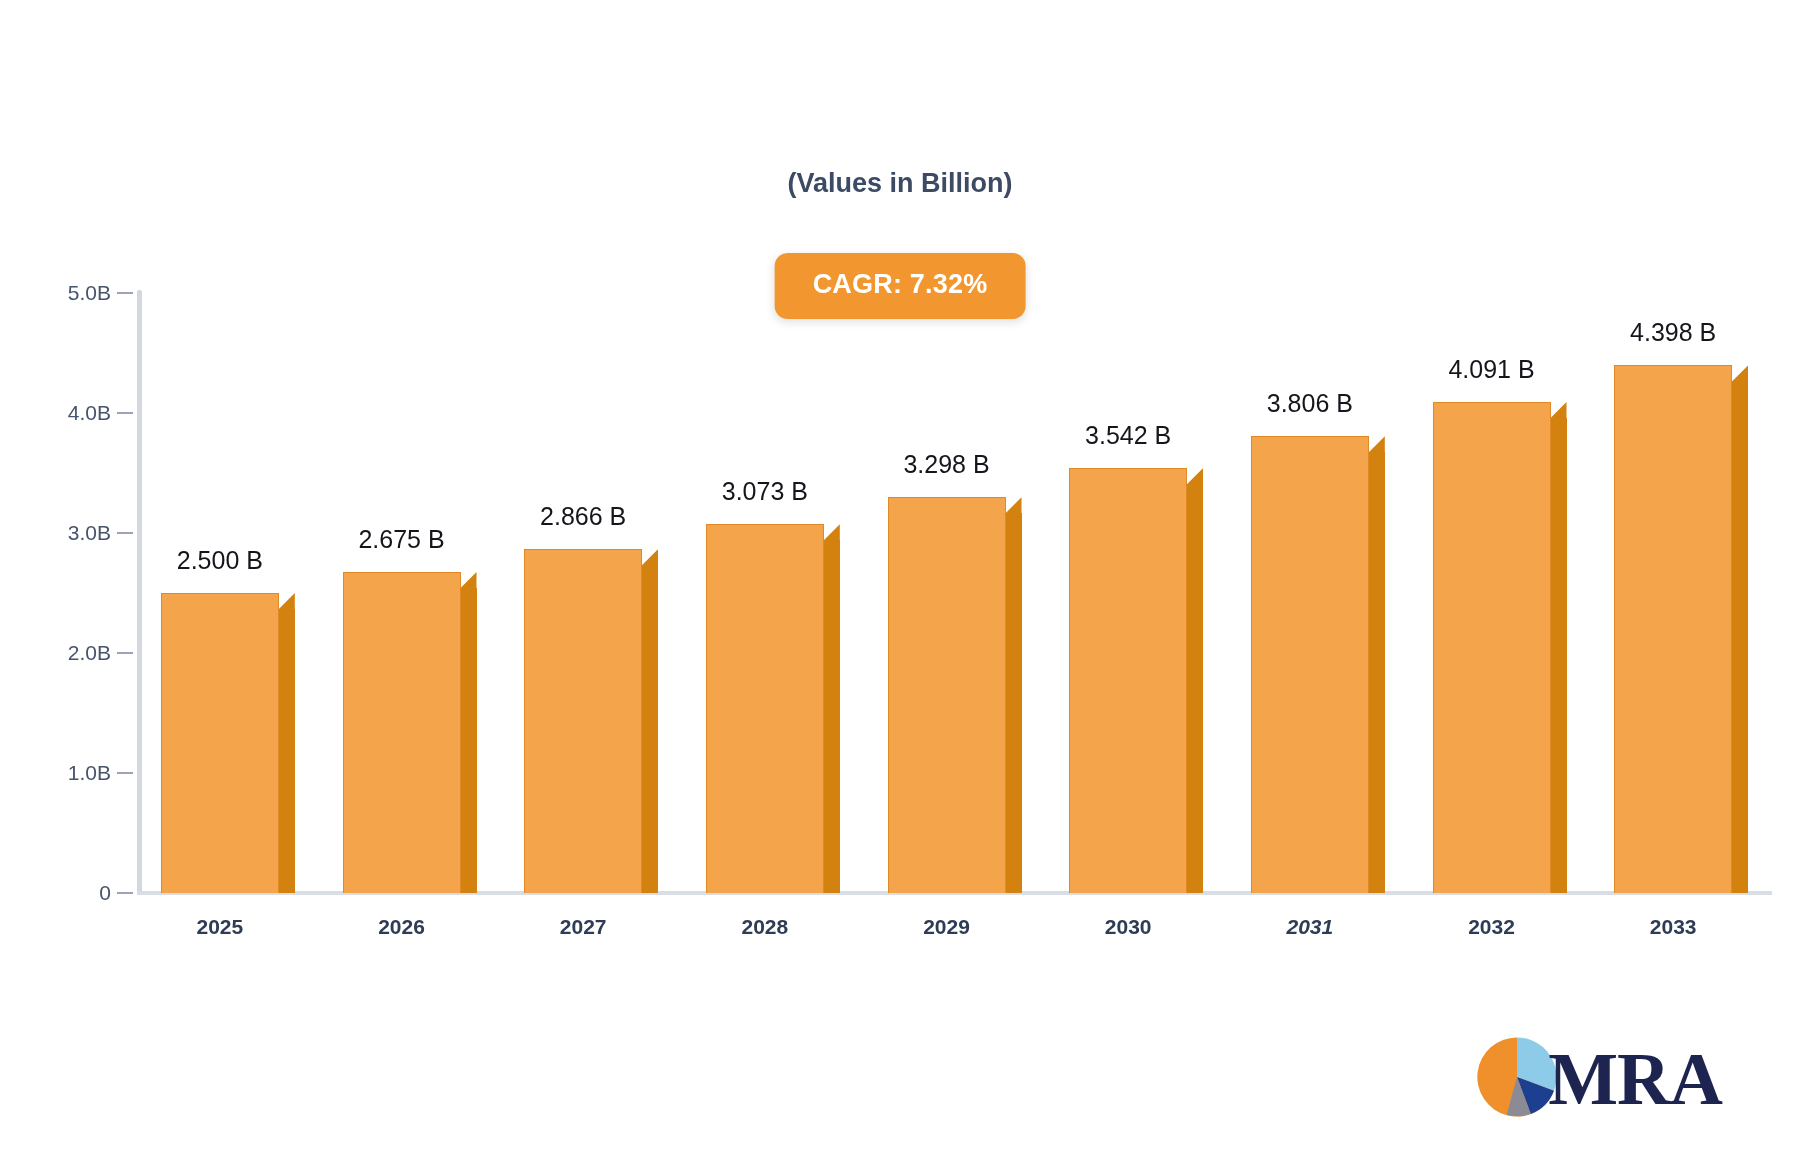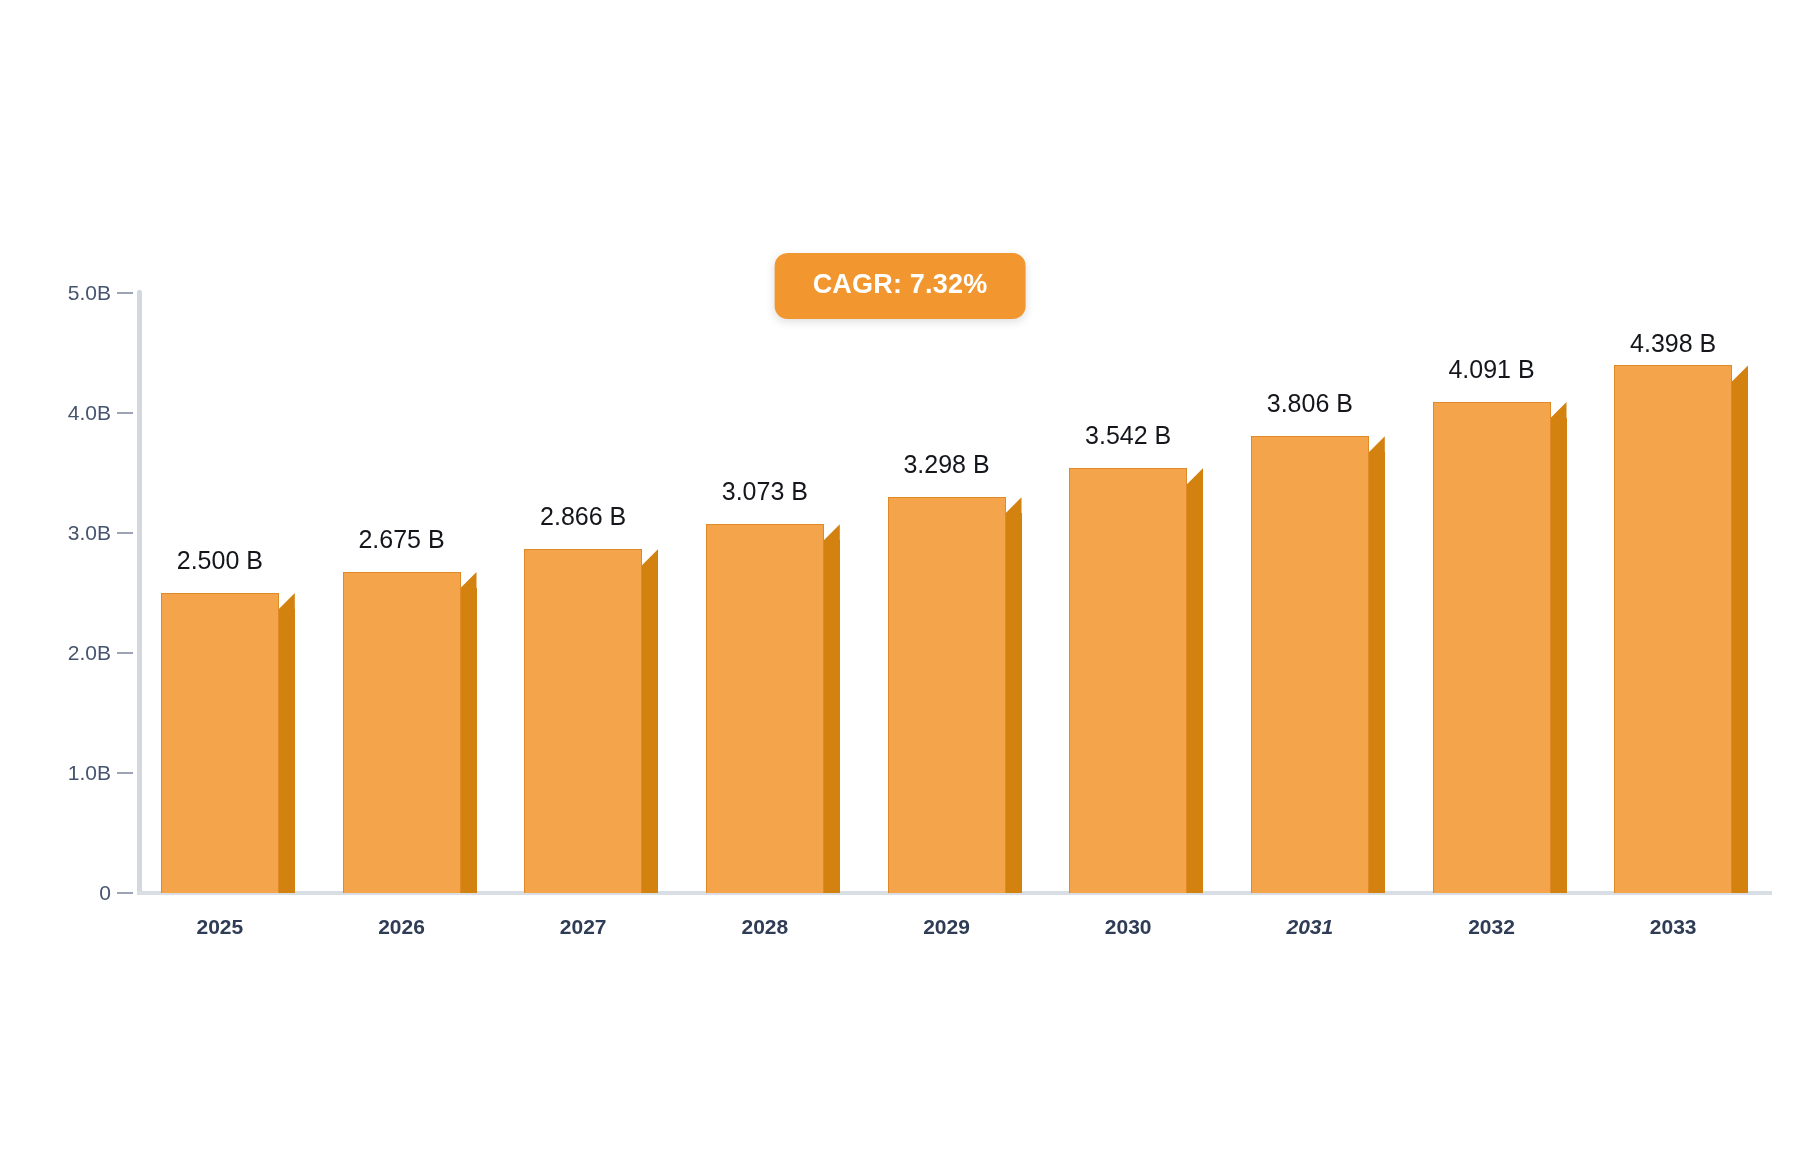--- a/index.html
+++ b/index.html
@@ -168,20 +168,21 @@
     letter-spacing: -1px;
     line-height: 1;
     margin-left: -14px;
   }
 </style>
 </head>
 <body>
 
 <div class="page">
 
+  <div class="subtitle">(Values in Billion)</div>
 
   <div class="cagr-badge">CAGR: 7.32%</div>
 
   <div class="plot">
     <div class="y-axis-line"></div>
     <div class="x-axis-line"></div>
     <div id="yticks">
         <div class="ytick" style="top: 293px;"><span class="lbl">5.0B</span><span class="dash"></span></div>
         <div class="ytick" style="top: 413px;"><span class="lbl">4.0B</span><span class="dash"></span></div>
         <div class="ytick" style="top: 533px;"><span class="lbl">3.0B</span><span class="dash"></span></div>
@@ -226,30 +227,42 @@
         <div class="bar-label" style="left: 1172.83px; top: 389.28px;">3.806 B</div>
         <div class="bar-group"></div>
         <div class="bar-body" style="left: 1295.5px; width: 118px; height: 490.92px; background: rgb(244, 164, 75); border-color: rgb(224, 138, 39);"></div>
         <div class="bar-side" style="left: 1413.5px; width: 16px; height: 474.92px; background: rgb(212, 130, 15);"></div>
         <div class="bar-top" style="left: 1413.5px; top: 402.08px; width: 16px; height: 16px; background: rgb(212, 130, 15); clip-path: polygon(0px 100%, 100% 0px, 100% 100%);"></div>
         <div class="bar-label" style="left: 1354.5px; top: 355.08px;">4.091 B</div>
         <div class="bar-group"></div>
         <div class="bar-body" style="left: 1477.17px; width: 118px; height: 527.76px; background: rgb(244, 164, 75); border-color: rgb(224, 138, 39);"></div>
         <div class="bar-side" style="left: 1595.17px; width: 16px; height: 511.76px; background: rgb(212, 130, 15);"></div>
         <div class="bar-top" style="left: 1595.17px; top: 365.24px; width: 16px; height: 16px; background: rgb(212, 130, 15); clip-path: polygon(0px 100%, 100% 0px, 100% 100%);"></div>
-        <div class="bar-label" style="left: 1536.17px; top: 318.24px; margin-top: 11px;">4.398 B</div>
+        <div class="bar-label" style="left: 1536.17px; top: 318.24px;">4.398 B</div>
         <div class="bar-group"></div>
       </div>
     <div id="xticks">
         <div class="x-label" style="left: 219.833px; text-align: right;">2025</div>
         <div class="x-label" style="left: 401.5px;">2026</div>
         <div class="x-label" style="left: 583.167px;">2027</div>
         <div class="x-label" style="left: 764.833px;">2028</div>
         <div class="x-label" style="left: 946.5px;">2029</div>
         <div class="x-label" style="left: 1128.17px;">2030</div>
         <div class="x-label" style="left: 1309.83px; font-style: italic;">2031</div>
         <div class="x-label" style="left: 1491.5px;">2032</div>
         <div class="x-label" style="left: 1673.17px;">2033</div>
       </div>
   </div>
 
+  <div class="logo">
+    <span>
+      <svg width="86" height="86" viewBox="0 0 100 100">
+        <path d="M50 50 L50 4 A46 46 0 1 0 93 66 Z" fill="#f0902c"></path>
+        <path d="M50 50 L93 66 A46 46 0 0 0 50 4 Z" fill="#8ecbe8"></path>
+        <path d="M50 50 L93 66 A46 46 0 0 1 66 93 Z" fill="#1d3f8f"></path>
+        <path d="M50 50 L66 93 A46 46 0 0 1 38 94 Z" fill="#8b8b96"></path>
+        <circle cx="50" cy="50" r="46" fill="none" stroke="#ffffff" stroke-width="0"></circle>
+      </svg>
+    </span>
+    <span class="logo-text">MRA</span>
+  </div>
 
 </div>
 
 </body></html>

